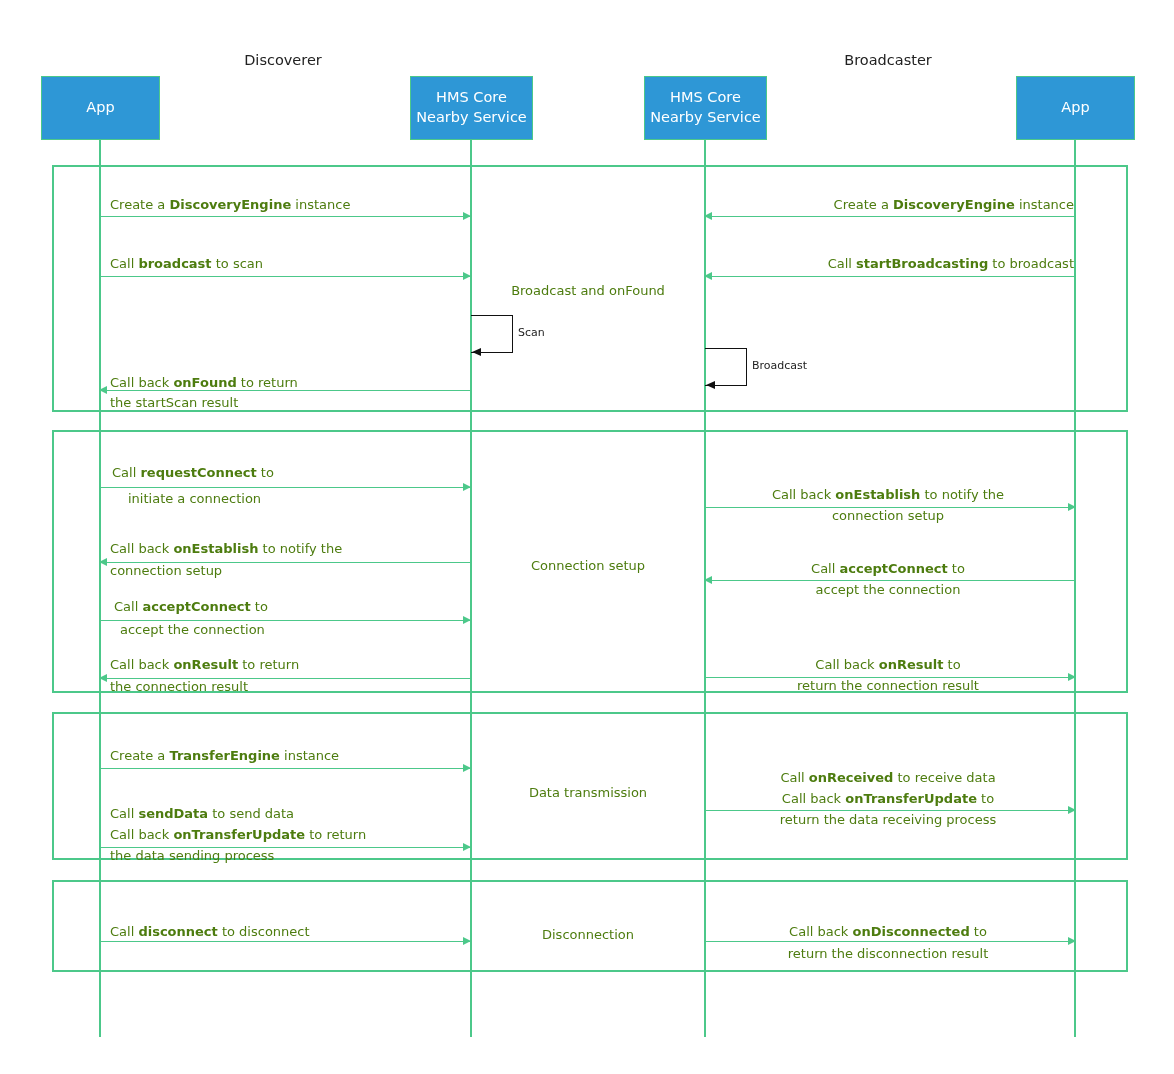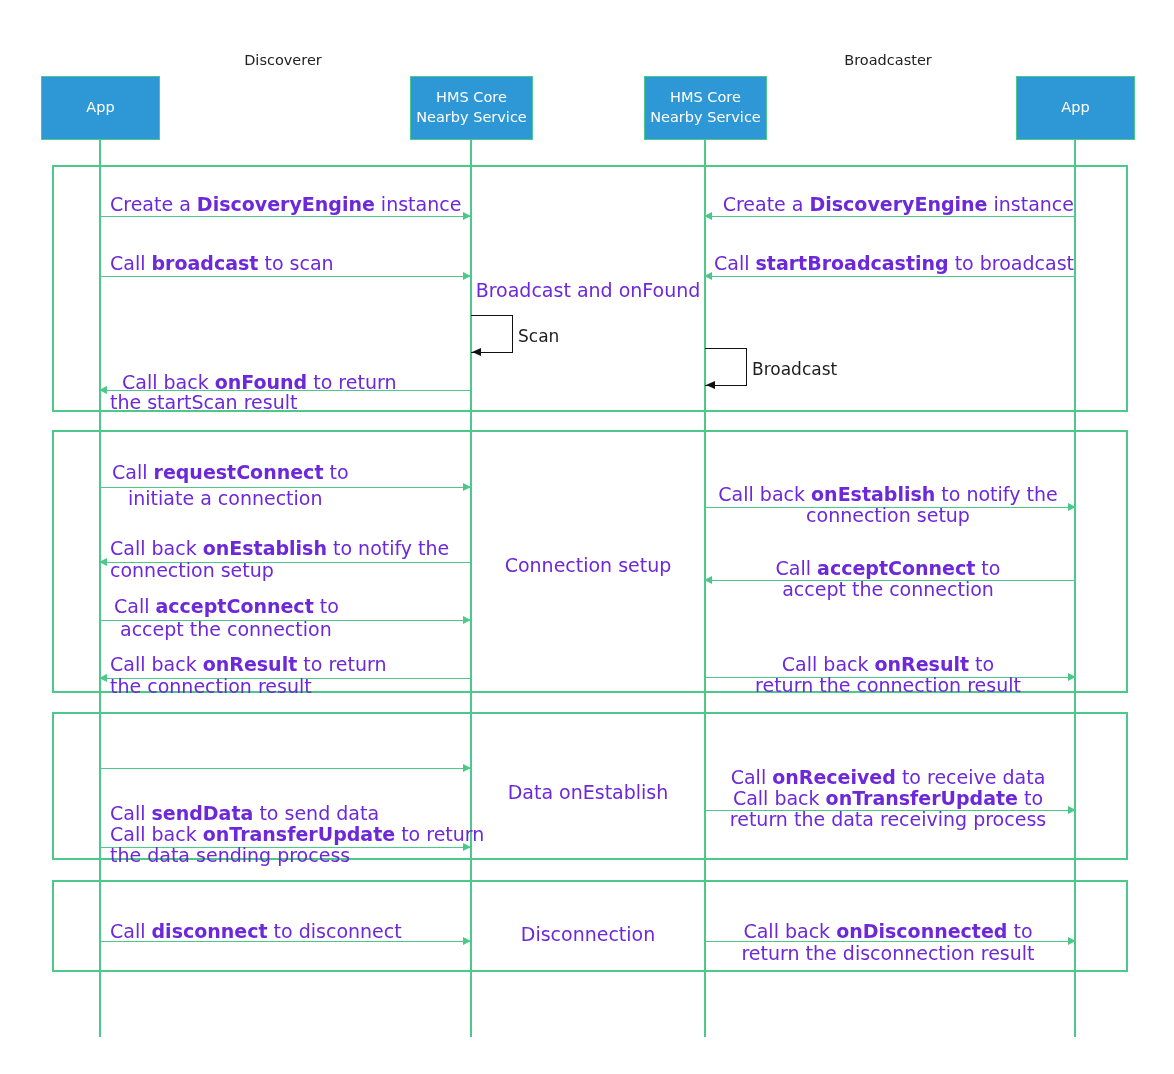--- a/index.html
+++ b/index.html
@@ -16,29 +16,29 @@
   .lifeline{position:absolute;width:1.6px;background:#4cc88a;}
 
   .frame{position:absolute;border:2px solid #4cc88a;box-sizing:border-box;background:transparent;}
 
   .msg{position:absolute;height:1.4px;background:#4cc88a;}
   .msg.head-r:after{content:"";position:absolute;right:-1px;top:-3.6px;width:0;height:0;
     border-top:4.3px solid transparent;border-bottom:4.3px solid transparent;border-left:8px solid #4cc88a;}
   .msg.head-l:before{content:"";position:absolute;left:-1px;top:-3.6px;width:0;height:0;
     border-top:4.3px solid transparent;border-bottom:4.3px solid transparent;border-right:8px solid #4cc88a;}
 
-  .label{position:absolute;font-size:19px;line-height:21px;color:#6d28d9;white-space:nowrap;}
+  .label{position:absolute;font-size:13px;line-height:21px;color:#4d7c0f;white-space:nowrap;}
   .label.ctr{transform:translateX(-50%);text-align:center;}
   .label.rt{text-align:right;}
   .label b{font-weight:bold;}
 
   .selfloop{position:absolute;box-sizing:border-box;border:1.3px solid #111;border-left:none;}
   .selfarrow{position:absolute;width:0;height:0;border-top:4.6px solid transparent;
     border-bottom:4.6px solid transparent;border-right:9px solid #111;}
-  .selflabel{position:absolute;font-size:17px;color:#1d1d1d;white-space:nowrap;}
+  .selflabel{position:absolute;font-size:11px;color:#1d1d1d;white-space:nowrap;}
 </style>
 </head>
 <body>
 
 <div id="stage">
 
   <div class="role-title" style="left:283px;top:52px;">Discoverer</div>
   <div class="role-title" style="left:888px;top:52px;">Broadcaster</div>
 
   <div class="actor-box" style="left:41px;top:76px;width:119px;height:64px;">
@@ -68,21 +68,21 @@
   <div class="label" style="left:110px;top:194px;">
     <span>Create a </span><b>DiscoveryEngine</b><span> instance</span>
   </div>
   <div class="msg head-r" style="left:100px;top:216px;width:370px;"></div>
 
   <div class="label" style="left:110px;top:253px;">
     <span>Call </span><b>broadcast</b><span> to scan</span>
   </div>
   <div class="msg head-r" style="left:100px;top:276px;width:370px;"></div>
 
-  <div class="label" style="left:110px;top:372px;margin-left:12px;">
+  <div class="label" style="left:110px;top:372px;">
     <span>Call back </span><b>onFound</b><span> to return</span>
   </div>
   <div class="msg head-l" style="left:100px;top:390px;width:370px;"></div>
   <div class="label" style="left:110px;top:392px;">the startScan result</div>
 
   <div class="label rt" style="left:714px;top:194px;width:360px;">
     <span>Create a </span><b>DiscoveryEngine</b><span> instance</span>
   </div>
   <div class="msg head-l" style="left:705px;top:216px;width:370px;"></div>
 
@@ -140,22 +140,25 @@
   <div class="label ctr" style="left:888px;top:579px;">accept the connection</div>
 
   <div class="label ctr" style="left:888px;top:654px;">
     <span>Call back </span><b>onResult</b><span> to</span>
   </div>
   <div class="msg head-r" style="left:705px;top:677px;width:370px;"></div>
   <div class="label ctr" style="left:888px;top:675px;text-align:right;">return the connection result</div>
 
   <div class="frame" style="left:52px;top:712px;width:1076px;height:148px;"></div>
 
-  <div class="label ctr" style="left:588px;top:782px;">Data onEstablish</div>
+  <div class="label ctr" style="left:588px;top:782px;">Data transmission</div>
 
+  <div class="label" style="left:110px;top:745px;">
+    <span>Create a </span><b>TransferEngine</b><span> instance</span>
+  </div>
   <div class="msg head-r" style="left:100px;top:768px;width:370px;"></div>
 
   <div class="label" style="left:110px;top:803px;">
     <span>Call </span><b>sendData</b><span> to send data</span>
   </div>
   <div class="label" style="left:110px;top:824px;">
     <span>Call back </span><b>onTransferUpdate</b><span> to return</span>
   </div>
   <div class="msg head-r" style="left:100px;top:847px;width:370px;"></div>
   <div class="label" style="left:110px;top:845px;">the data sending process</div>

